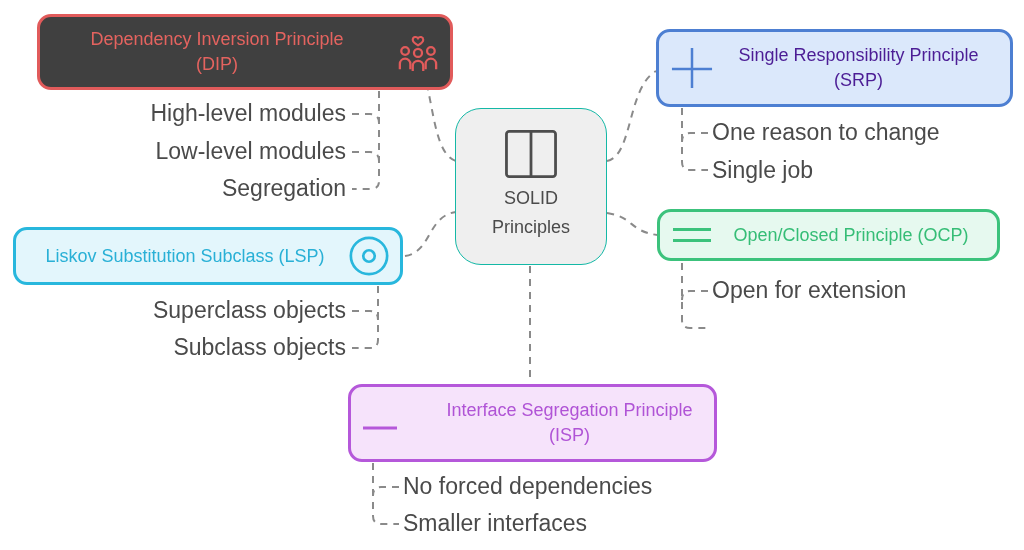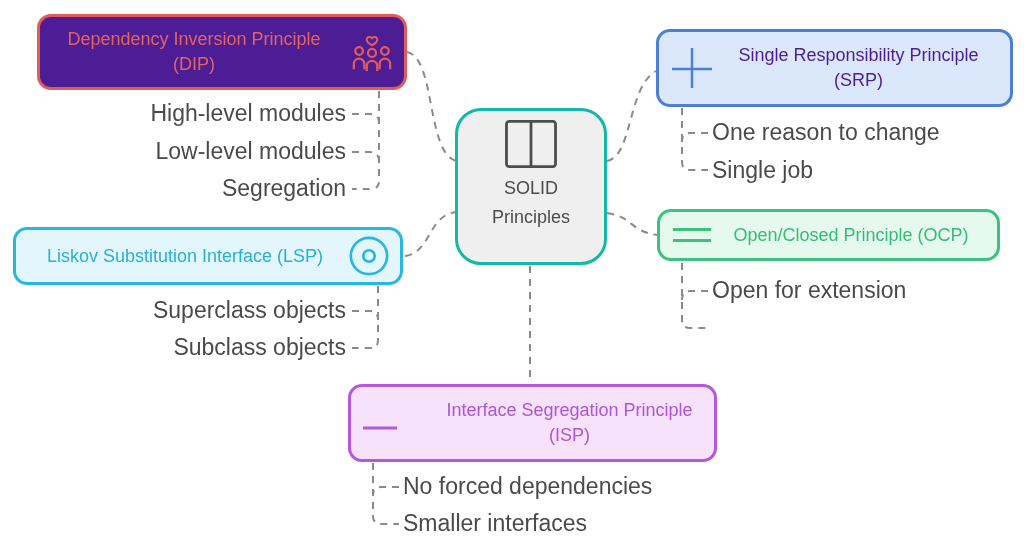--- a/index.html
+++ b/index.html
@@ -29,37 +29,37 @@
     line-height:25px;
   }
   .node .node-text{
     flex:1;
     text-align:center;
     white-space:nowrap;
   }
   .node .icon{flex:0 0 auto;display:block;}
   .node .icon *{fill:none;}
   
-  .dip-node{left:37px;top:14px;width:370px;height:76px;background:#4c1d95;border-color:#e15b5b;color:#e4635f;padding:0 8px 0 0;}
+  .dip-node{left:37px;top:14px;width:416px;height:76px;background:#404040;border-color:#e15b5b;color:#e4635f;padding:0 8px 0 0;}
   .dip-node .icon *{stroke:#e15b5b;}
   .srp-node{left:656px;top:29px;width:357px;height:78px;background:#dbe8fb;border-color:#4d7fd2;color:#4c1d95;padding:0 6px 0 12px;}
   .srp-node .icon *{stroke:#4d7fd2;}
   .lsp-node{left:13px;top:227px;width:390px;height:58px;background:#e3f6fc;border-color:#28b7dd;color:#29b0d6;padding:0 10px 0 6px;}
   .lsp-node .icon *{stroke:#28b7dd;}
   .ocp-node{left:657px;top:209px;width:343px;height:52px;background:#e6f9ef;border-color:#3cc27c;color:#35bd76;padding:0 6px 0 13px;}
   .ocp-node .icon *{stroke:#3cc27c;}
   .isp-node{left:348px;top:384px;width:369px;height:78px;background:#f6e3fb;border-color:#b558da;color:#b054d6;padding:0 8px 0 12px;gap:36px;}
   .isp-node .icon *{stroke:#b558da;}
   .center-node{
     left:455px;top:108px;width:152px;height:157px;
-    background:#efefef;border:3px solid #14b8a6;border-radius:26px;
+    background:#efefef;border:1px solid #14b8a6;border-radius:26px;
     color:#4b4b4b;
     flex-direction:column;
     justify-content:flex-start;
-    padding-top:8px;
+    padding-top:20px;
     line-height:29px;
   }
   .center-node .icon{margin-bottom:5px;}
   .center-node .icon *{stroke:#4d4d4d;}
   .leaf{
     position:absolute;
     font-size:23px;
     color:#4a4a4a;
     white-space:nowrap;
     transform:translateY(-52%);
@@ -114,21 +114,21 @@
     <svg class="icon" width="42" height="46" viewBox="0 0 44 48">
       <path d="M22,3 V45 M1,25 H43" stroke-width="2.6"></path>
     </svg>
     <div class="node-text">
       <div>Single Responsibility Principle</div>
       <div>(SRP)</div>
     </div>
   </div>
 
   <div class="node lsp-node">
-    <div class="node-text">Liskov Substitution Interface (LSP)</div>
+    <div class="node-text">Liskov Substitution Subclass (LSP)</div>
     <svg class="icon" width="42" height="42" viewBox="0 0 44 44">
       <circle cx="22" cy="22" r="19" stroke-width="2.8"></circle>
       <circle cx="22" cy="22" r="6" stroke-width="2.8"></circle>
     </svg>
   </div>
 
   <div class="node ocp-node">
     <svg class="icon" width="38" height="16" viewBox="0 0 38 16">
       <path d="M0,2.5 H38 M0,13.5 H38" stroke-width="3.2"></path>
     </svg>

